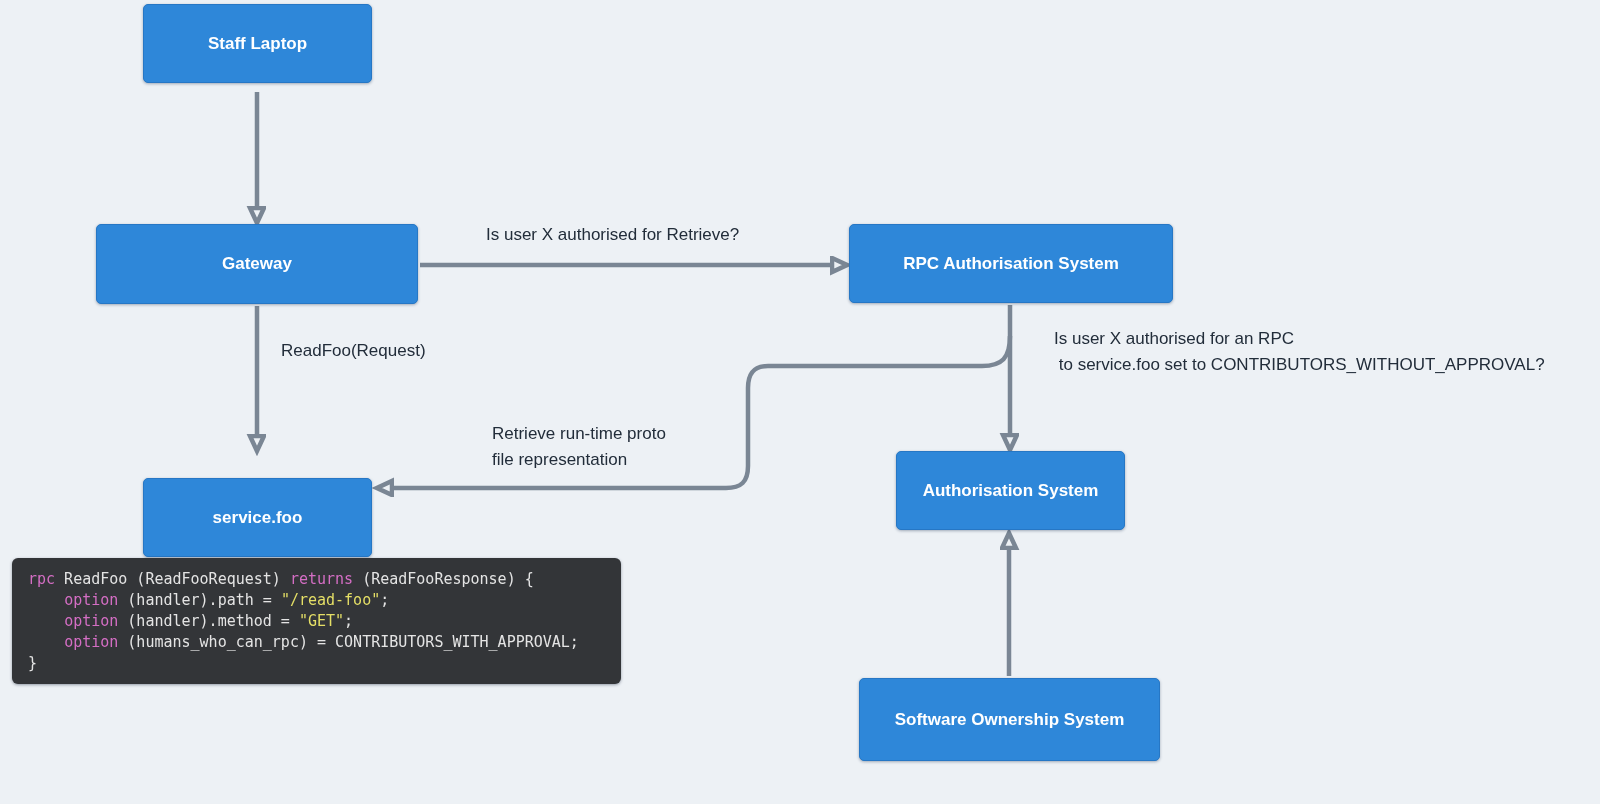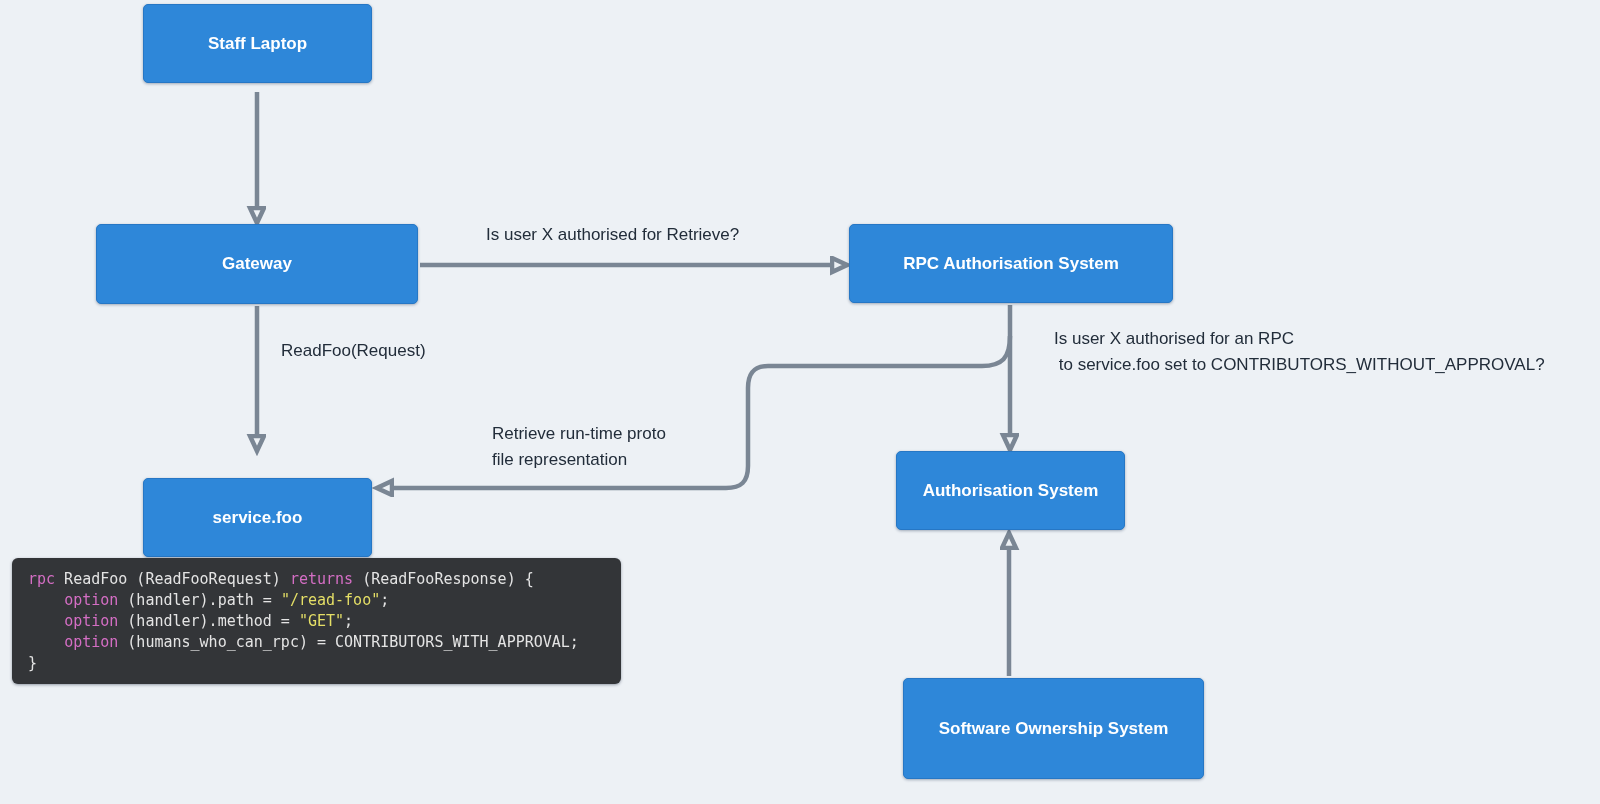--- a/index.html
+++ b/index.html
@@ -34,21 +34,21 @@
     font-size:17px;
     display:flex;align-items:center;justify-content:center;
     text-align:center;
     box-sizing:border-box;
   }
   .node-staff{left:143px;top:4px;width:229px;height:79px;}
   .node-gateway{left:96px;top:224px;width:322px;height:80px;}
   .node-rpcauth{left:849px;top:224px;width:324px;height:79px;}
   .node-servicefoo{left:143px;top:452px;width:229px;height:79px;margin-top:26px;}
   .node-authsys{left:896px;top:451px;width:229px;height:79px;justify-content:center;}
-  .node-ownership{left:859px;top:678px;width:301px;height:101px;margin-left:44px;}
+  .node-ownership{left:859px;top:678px;width:301px;height:83px;}
   .edge-label{
     position:absolute;
     color:var(--ink);
     font-size:17px;
     line-height:26px;
     white-space:pre-wrap;
   }
   .lbl-staff-gateway{left:282px;top:116px;}
   .lbl-gateway-rpcauth{left:486px;top:222px;}
   .lbl-gateway-servicefoo{left:281px;top:338px;}

